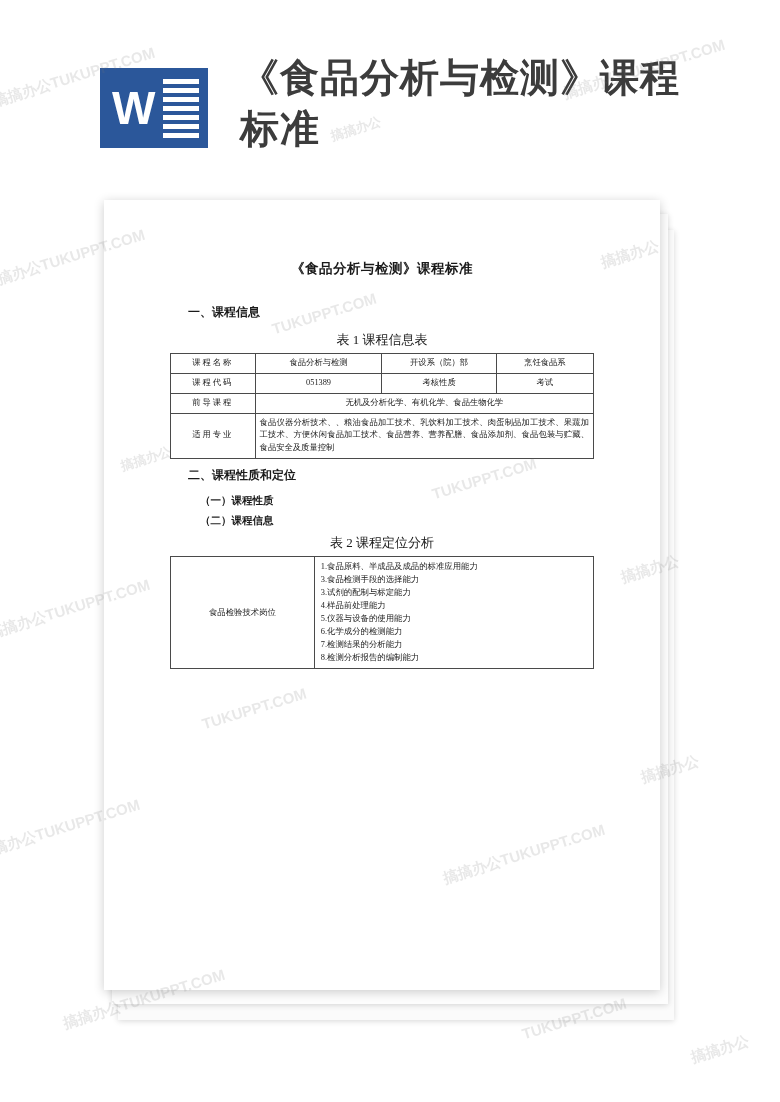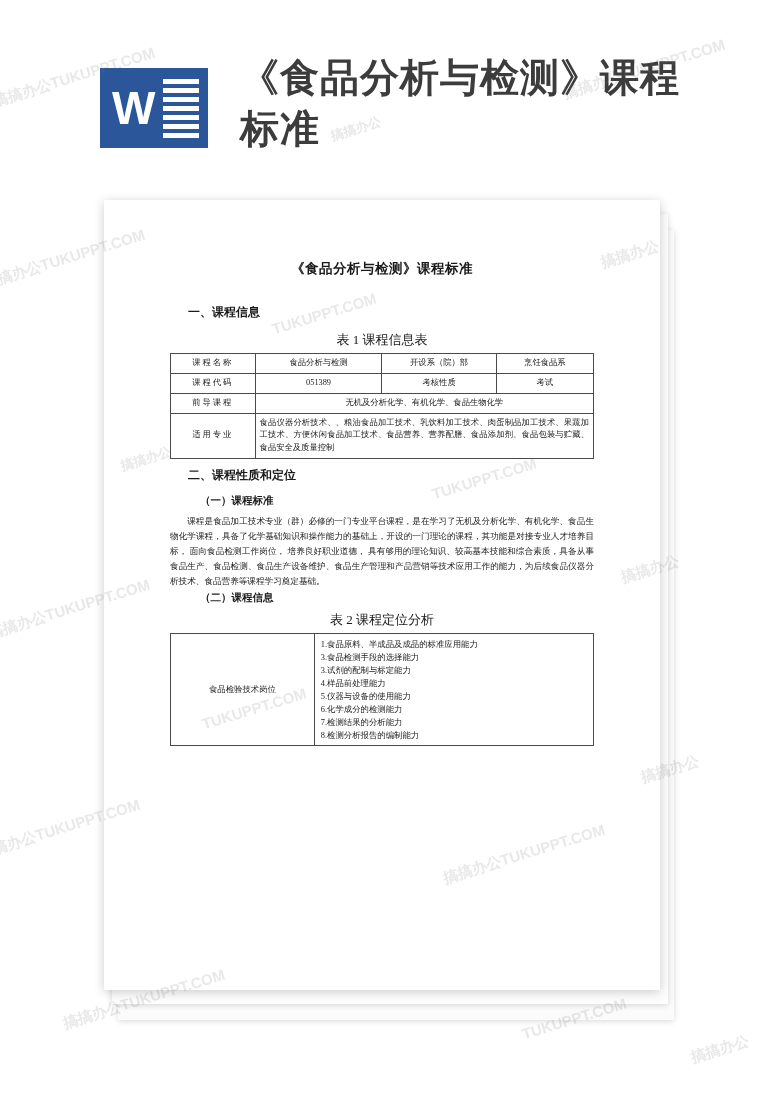--- a/index.html
+++ b/index.html
@@ -244,23 +244,22 @@
         </tr>
         <tr>
           <td class="c-label">适用专业</td>
           <td class="c-just" colspan="3">食品仪器分析技术、、粮油食品加工技术、乳饮料加工技术、肉蛋制品加工技术、果蔬加工技术、方便休闲食品加工技术、食品营养、营养配膳、食品添加剂、食品包装与贮藏、食品安全及质量控制</td>
         </tr>
       </tbody>
     </table>
 
     <div class="sec-h1" style="margin-top:8px">二、课程性质和定位</div>
 
-    <div class="sec-h2">（一）课程标准</div>
-
-    <div class="body-para">课程是食品加工技术专业（群）必修的一门专业平台课程，是在学习了无机及分析化学、有机化学、食品生物化学课程，具备了化学基础知识和操作能力的基础上，开设的一门理论的课程，其功能是对接专业人才培养目标，  面向食品检测工作岗位，  培养良好职业道德，  具有够用的理论知识、较高基本技能和综合素质，具备从事食品生产、食品检测、食品生产设备维护、食品生产管理和产品营销等技术应用工作的能力，为后续食品仪器分析技术、食品营养等课程学习奠定基础。</div>
+    <div class="sec-h2">（一）课程性质</div>
+
 
     <div class="sec-h2" style="margin-top:2px">（二）课程信息</div>
 
     <div class="table-cap">表 2 课程定位分析</div>
 
     <table class="doc-table t2">
       <colgroup>
           <col style="width:34%">
           <col style="width:66%">
         </colgroup>

